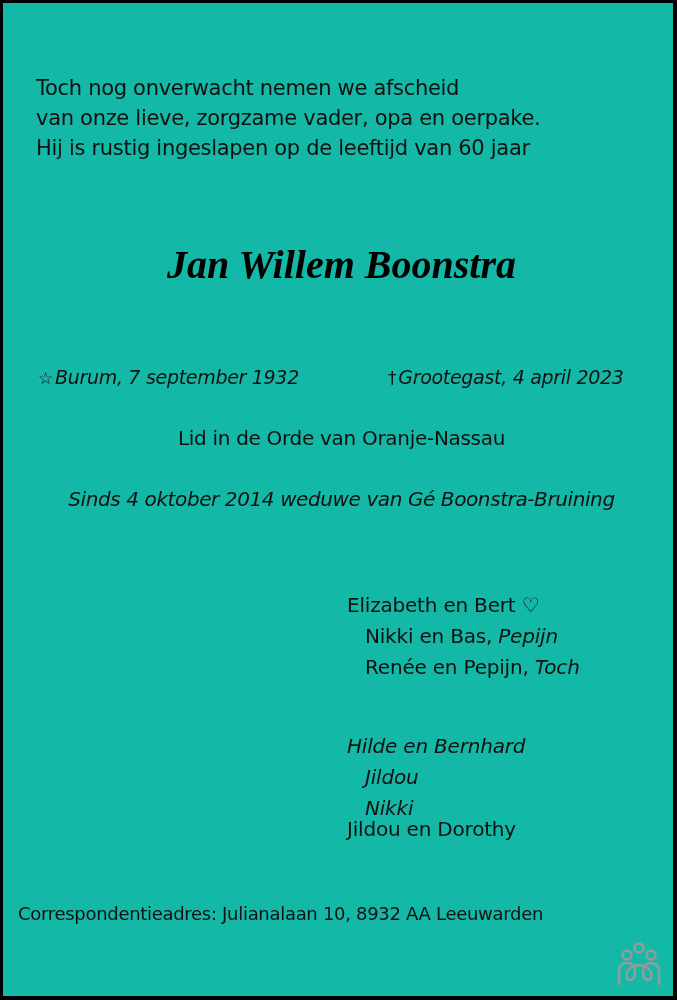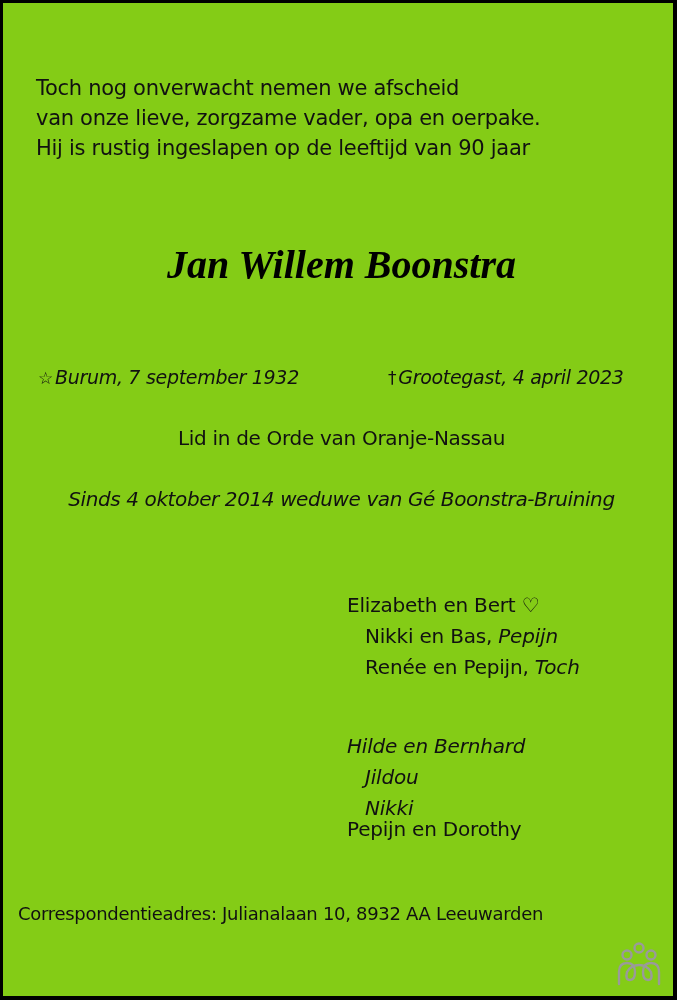--- a/index.html
+++ b/index.html
@@ -3,21 +3,21 @@
   <meta charset="utf-8">
   <style>
     html, body { margin: 0; padding: 0; background: #ffffff; }
     body { width: 677px; height: 1000px; position: relative; overflow: hidden; }
     .card {
       position: absolute; left: 0; top: 0;
       width: 677px; height: 1000px;
       box-sizing: border-box;
       border-top: 3px solid #000; border-left: 3px solid #000;
       border-right: 4px solid #000; border-bottom: 4px solid #000;
-      background: #84cc16;
+      background: #14b8a6;
       font-family: "DejaVu Sans", sans-serif;
       color: #111;
     }
     .t { position: absolute; white-space: nowrap; }
     .intro { left: 33px; top: 70px; font-size: 21px; line-height: 30px; letter-spacing: -0.3px; }
     .intro div { height: 30px; }
     .name {
       left: 0; width: 677px; top: 238px; text-align: center;
       font-family: "Liberation Serif", serif; font-weight: bold; font-style: italic;
       font-size: 40px; line-height: 48px; color: #000;
@@ -36,21 +36,21 @@
     .logo { position: absolute; right: 10px; bottom: 8px; width: 48px; height: 48px; }
   </style>
 </head>
 <body>
 
 <div class="card">
 
   <div class="t intro">
     <div>Toch nog onverwacht nemen we afscheid</div>
     <div>van onze lieve, zorgzame vader, opa en oerpake.</div>
-    <div>Hij is rustig ingeslapen op de leeftijd van 90 jaar</div>
+    <div>Hij is rustig ingeslapen op de leeftijd van 60 jaar</div>
   </div>
 
   <div class="t name">Jan Willem Boonstra</div>
 
   <div class="t dates born">
     <span class="sym">☆</span><span>Burum, 7 september 1932</span>
   </div>
   <div class="t dates died">
     <span class="sym">†</span><span>Grootegast, 4 april 2023</span>
   </div>
@@ -72,21 +72,21 @@
     </div>
   </div>
 
   <div class="t family" style="top:728px;font-style:italic;">
     <div class="row">Hilde en Bernhard</div>
     <div class="row sub">Jildou</div>
     <div class="row sub">Nikki</div>
   </div>
 
   <div class="t family" style="top:811px;">
-    <div class="row">Pepijn en Dorothy</div>
+    <div class="row">Jildou en Dorothy</div>
   </div>
 
   <div class="t footer">Correspondentieadres: Julianalaan 10, 8932 AA  Leeuwarden</div>
 
   <svg class="logo" viewBox="0 0 48 48" fill="none" stroke="#9a9a9a" stroke-width="2.4" stroke-linecap="round">
     <circle cx="24" cy="8" r="4.5"></circle>
     <circle cx="12" cy="15" r="4.5"></circle>
     <circle cx="36" cy="15" r="4.5"></circle>
     <path d="M4 44 V32 Q4 23 12 23 Q20 23 20 32 Q20 40 15 40 Q10 40 12 32 Q16 25 24 25 Q32 25 36 32 Q38 40 33 40 Q28 40 28 32 Q28 23 36 23 Q44 23 44 32 V44"></path>
   </svg>

